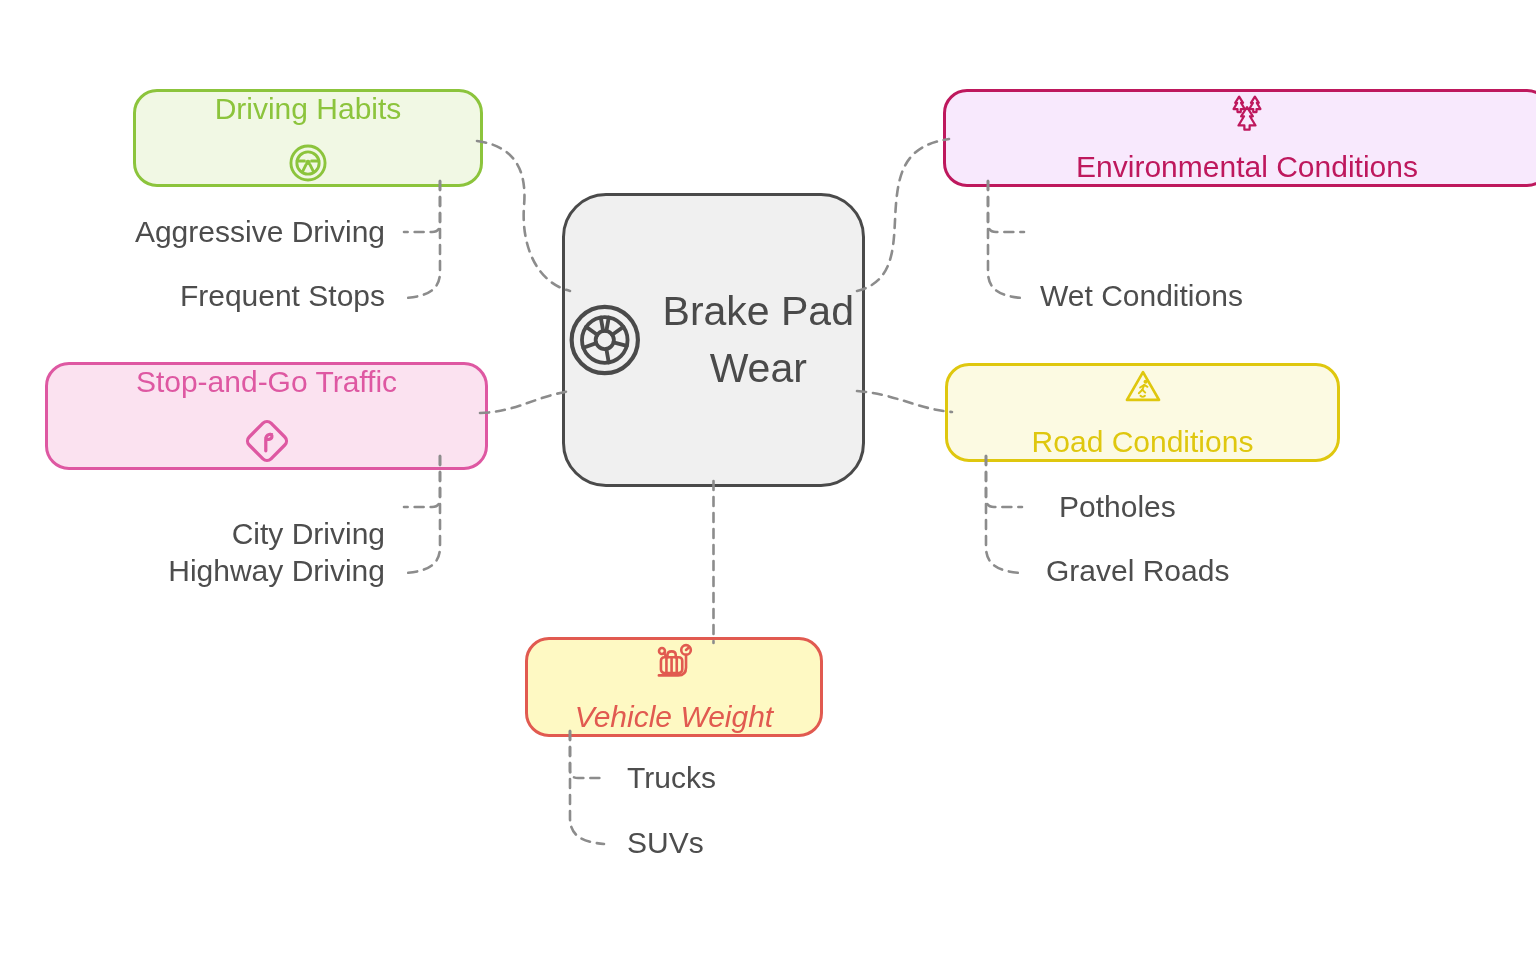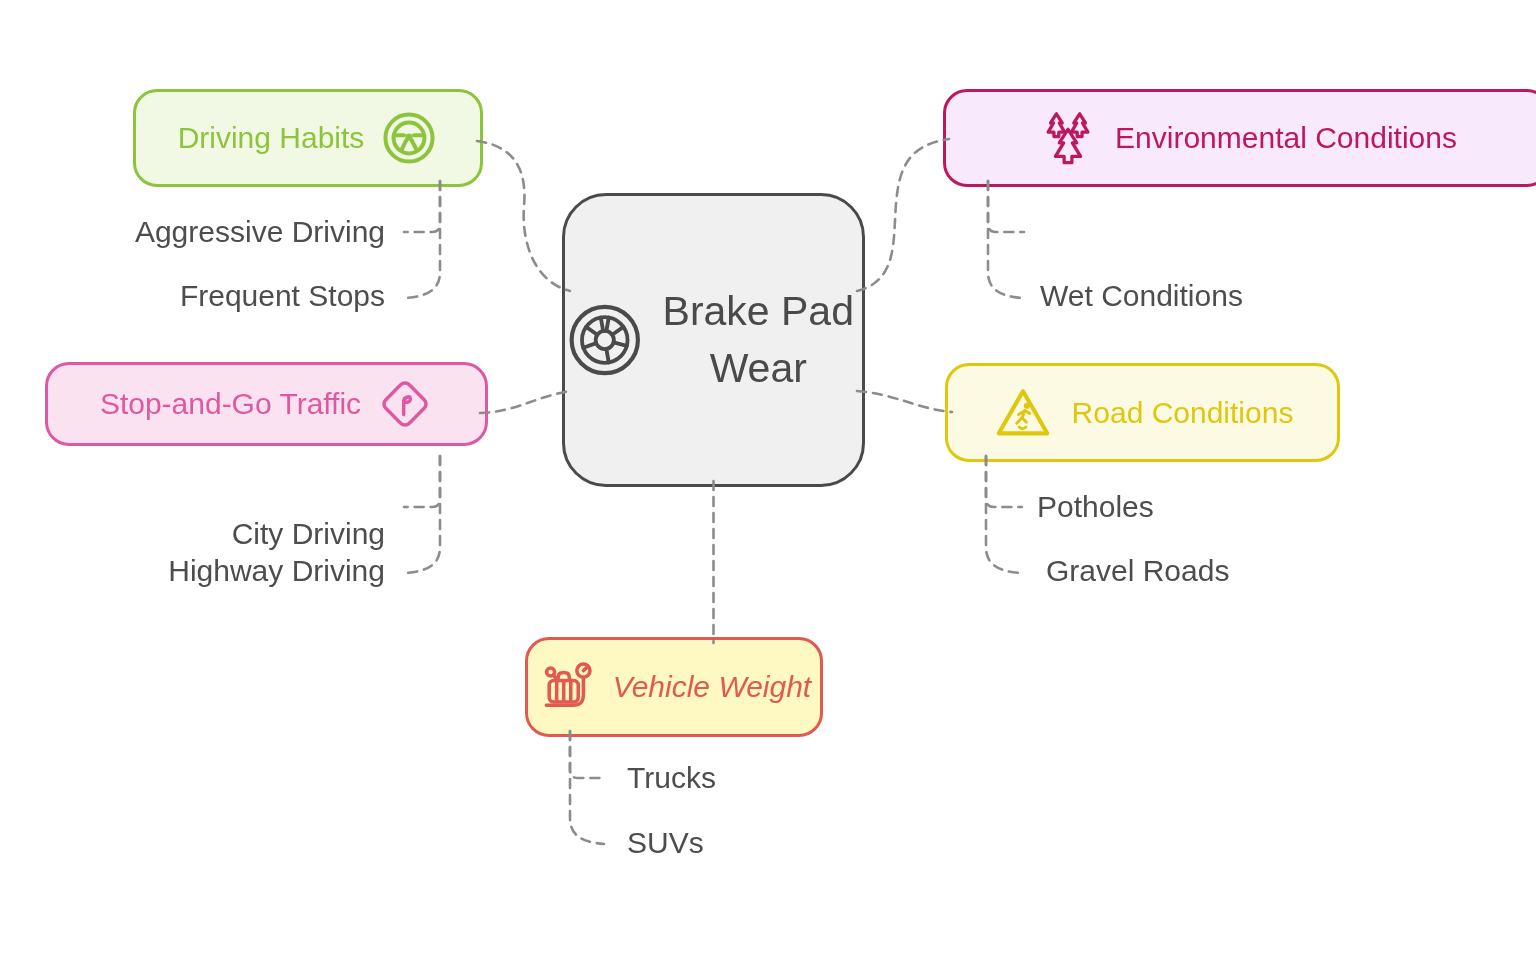--- a/index.html
+++ b/index.html
@@ -7,27 +7,27 @@
   .canvas {
     position:relative; width:1536px; height:956px; background:#ffffff;
     font-family:"Liberation Sans", sans-serif; overflow:hidden;
   }
   .connectors { position:absolute; left:0; top:0; z-index:5; pointer-events:none; }
   .conn { fill:none; stroke:#8C8C8C; stroke-width:2.6; stroke-dasharray:9 7; stroke-linecap:round; }
 
   .branch-box {
     position:absolute; z-index:2; box-sizing:border-box;
     display:flex; align-items:center; justify-content:center; gap:16px;
-    border:3px solid currentColor; border-radius:24px;
+    border:3px solid currentColor; border-radius:24px;flex-direction:column;
   }
   .branch-label { font-size:30px; white-space:nowrap; }
 
   .box-driving   { left:133px; top:89px;  width:350px; height:98px;  color:#8CC43C; background:#F1F8E4; }
   .box-env       { left:943px; top:89px;  width:608px; height:98px;  color:#be185d; background:#F8E9FD;text-align:center; }
-  .box-stopgo    { left:45px;  top:362px; width:443px; height:84px; color:#DE58A2; background:#FBE2F0; }
+  .box-stopgo    { left:45px;  top:362px; width:443px; height:108px; color:#DE58A2; background:#FBE2F0; }
   .box-road      { left:945px; top:363px; width:395px; height:99px;  color:#DFC70E; background:#FCFAE2;gap:18px; }
   .box-weight    { left:525px; top:637px; width:298px; height:100px; color:#E15A50; background:#fef9c3;font-style:italic; }
 
   .center-node {
     position:absolute; z-index:2; box-sizing:border-box;
     left:562px; top:193px; width:303px; height:294px;
     background:#F0F0F0; border:3.5px solid #4A4A4A; border-radius:44px;
     display:flex; flex-direction:row; align-items:center; justify-content:center; gap:10px;
   }
   .center-label { width:240px; font-size:41px; line-height:1.38; color:#4A4A4A; text-align:center; }
@@ -120,21 +120,21 @@
   </div>
 
   <div class="child-label" style="right:1151px; top:211px;">Aggressive Driving</div>
   <div class="child-label" style="right:1151px; top:275px;">Frequent Stops</div>
 
   <div class="child-label" style="left:1040px; top:275px;">Wet Conditions</div>
 
   <div class="child-label" style="right:1151px; top:486px;margin-top:27px;">City Driving</div>
   <div class="child-label" style="right:1151px; top:550px;">Highway Driving</div>
 
-  <div class="child-label" style="left:1037px; top:486px;">Potholes</div>
+  <div class="child-label" style="left:1059px; top:486px;">Potholes</div>
   <div class="child-label" style="left:1046px; top:550px;">Gravel Roads</div>
 
   <div class="child-label" style="left:627px; top:757px;">Trucks</div>
   <div class="child-label" style="left:627px; top:822px;">SUVs</div>
 
   <svg class="connectors" width="1536" height="956" viewBox="0 0 1536 956">
 
     <path class="conn" d="M477 141 C516 146 527 172 524 206 C521 248 538 283 570 291"></path>
     <path class="conn" d="M857 291 C898 281 893 240 896 204 C899 168 908 145 949 139"></path>
     <path class="conn" d="M480 413 C516 412 534 397 570 391"></path>

